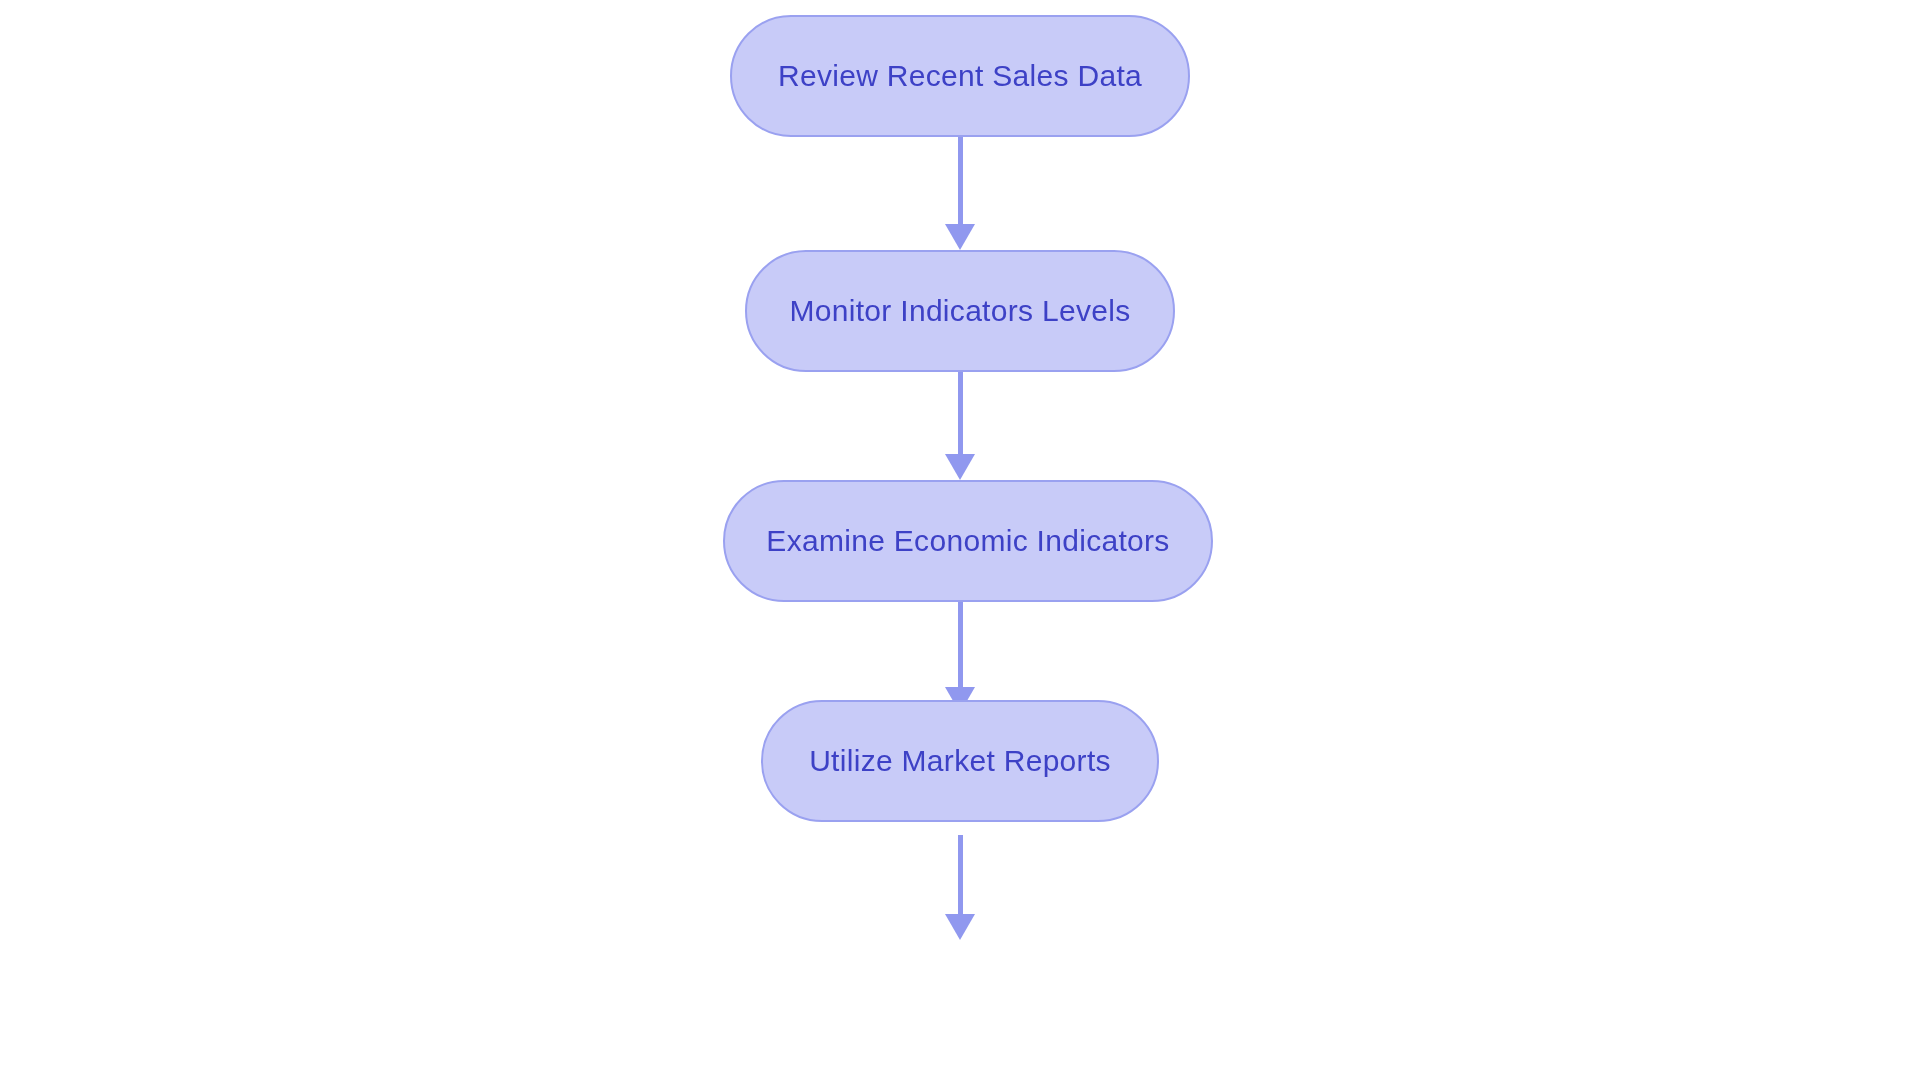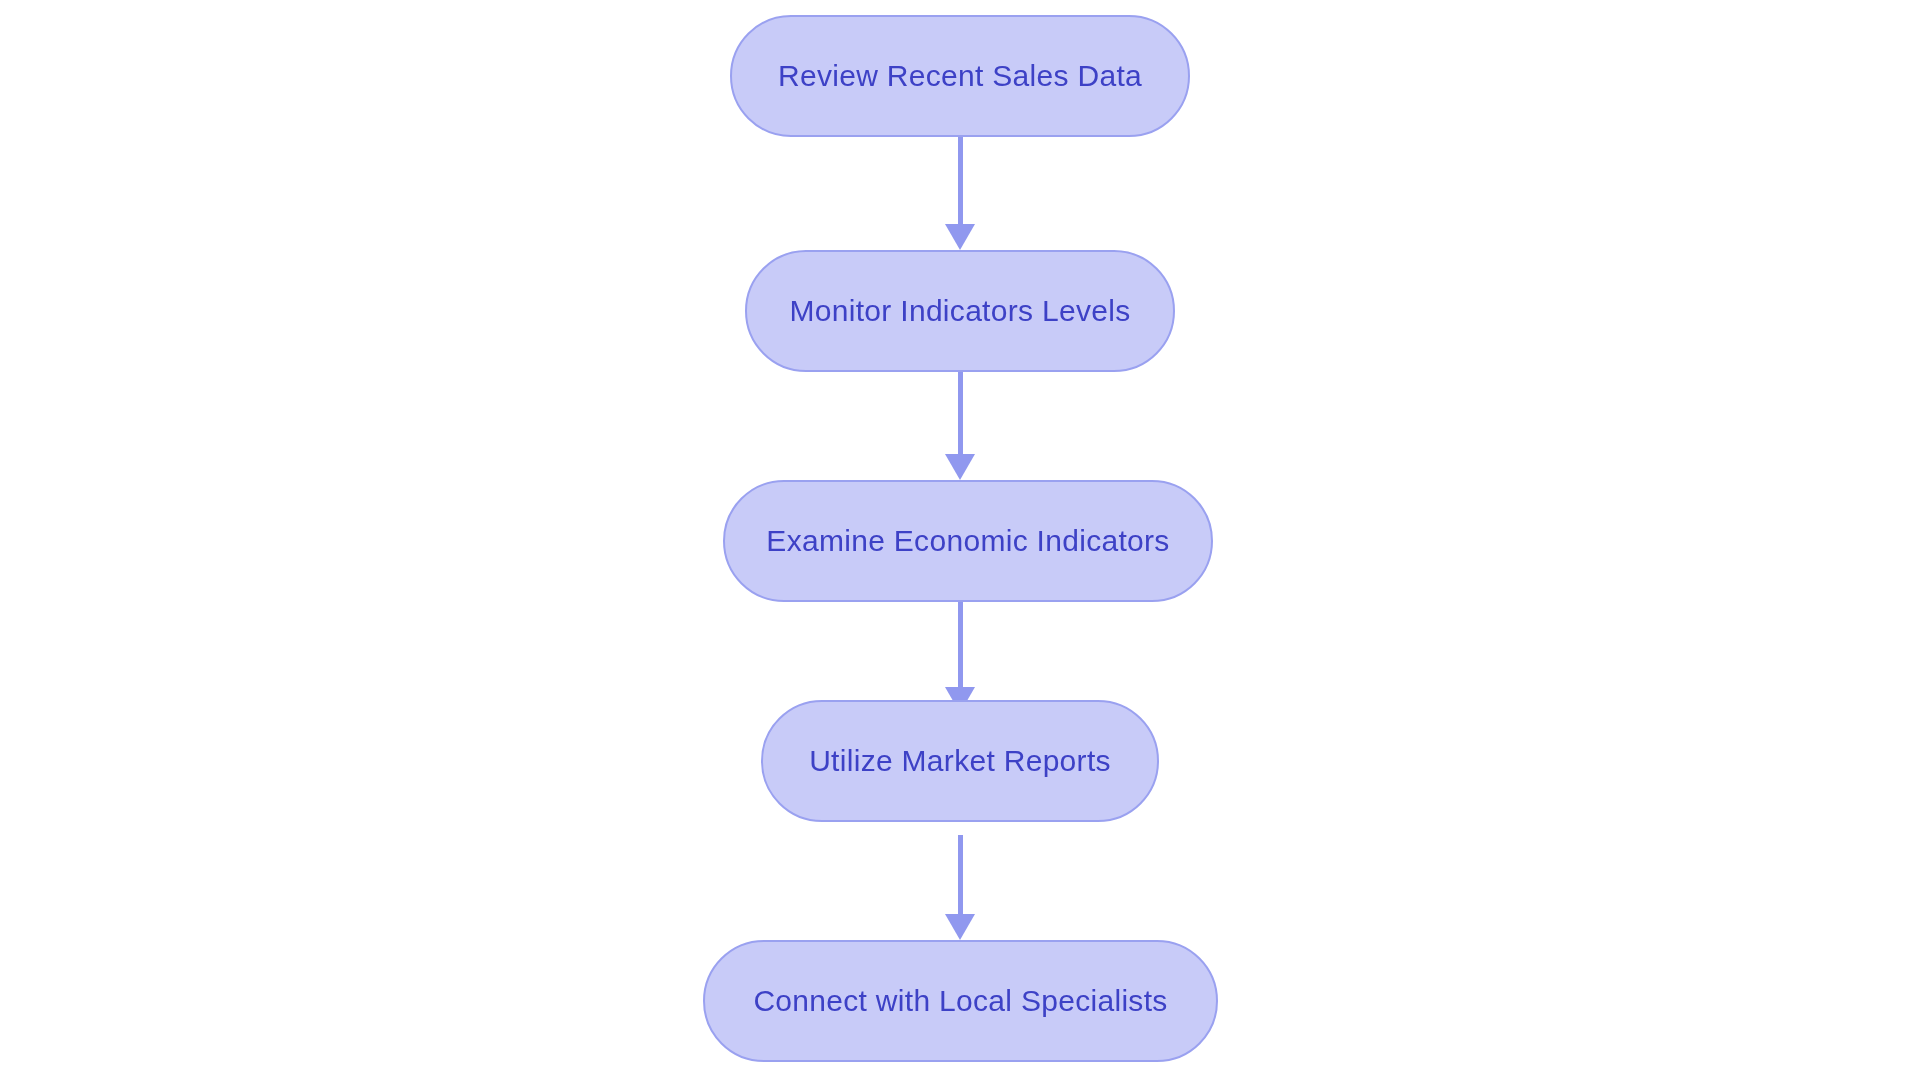--- a/index.html
+++ b/index.html
@@ -100,17 +100,14 @@
 
   <div class="flow-node node-3">
     <span>Utilize Market Reports</span>
   </div>
 
   <div class="connector conn-3">
     <div class="stem"></div>
     <div class="head"></div>
   </div>
 
-  <div class="flow-node node-4">
-    <span>Connect with Local Specialists</span>
-  </div>
 
 </div>
 
 </body></html>

